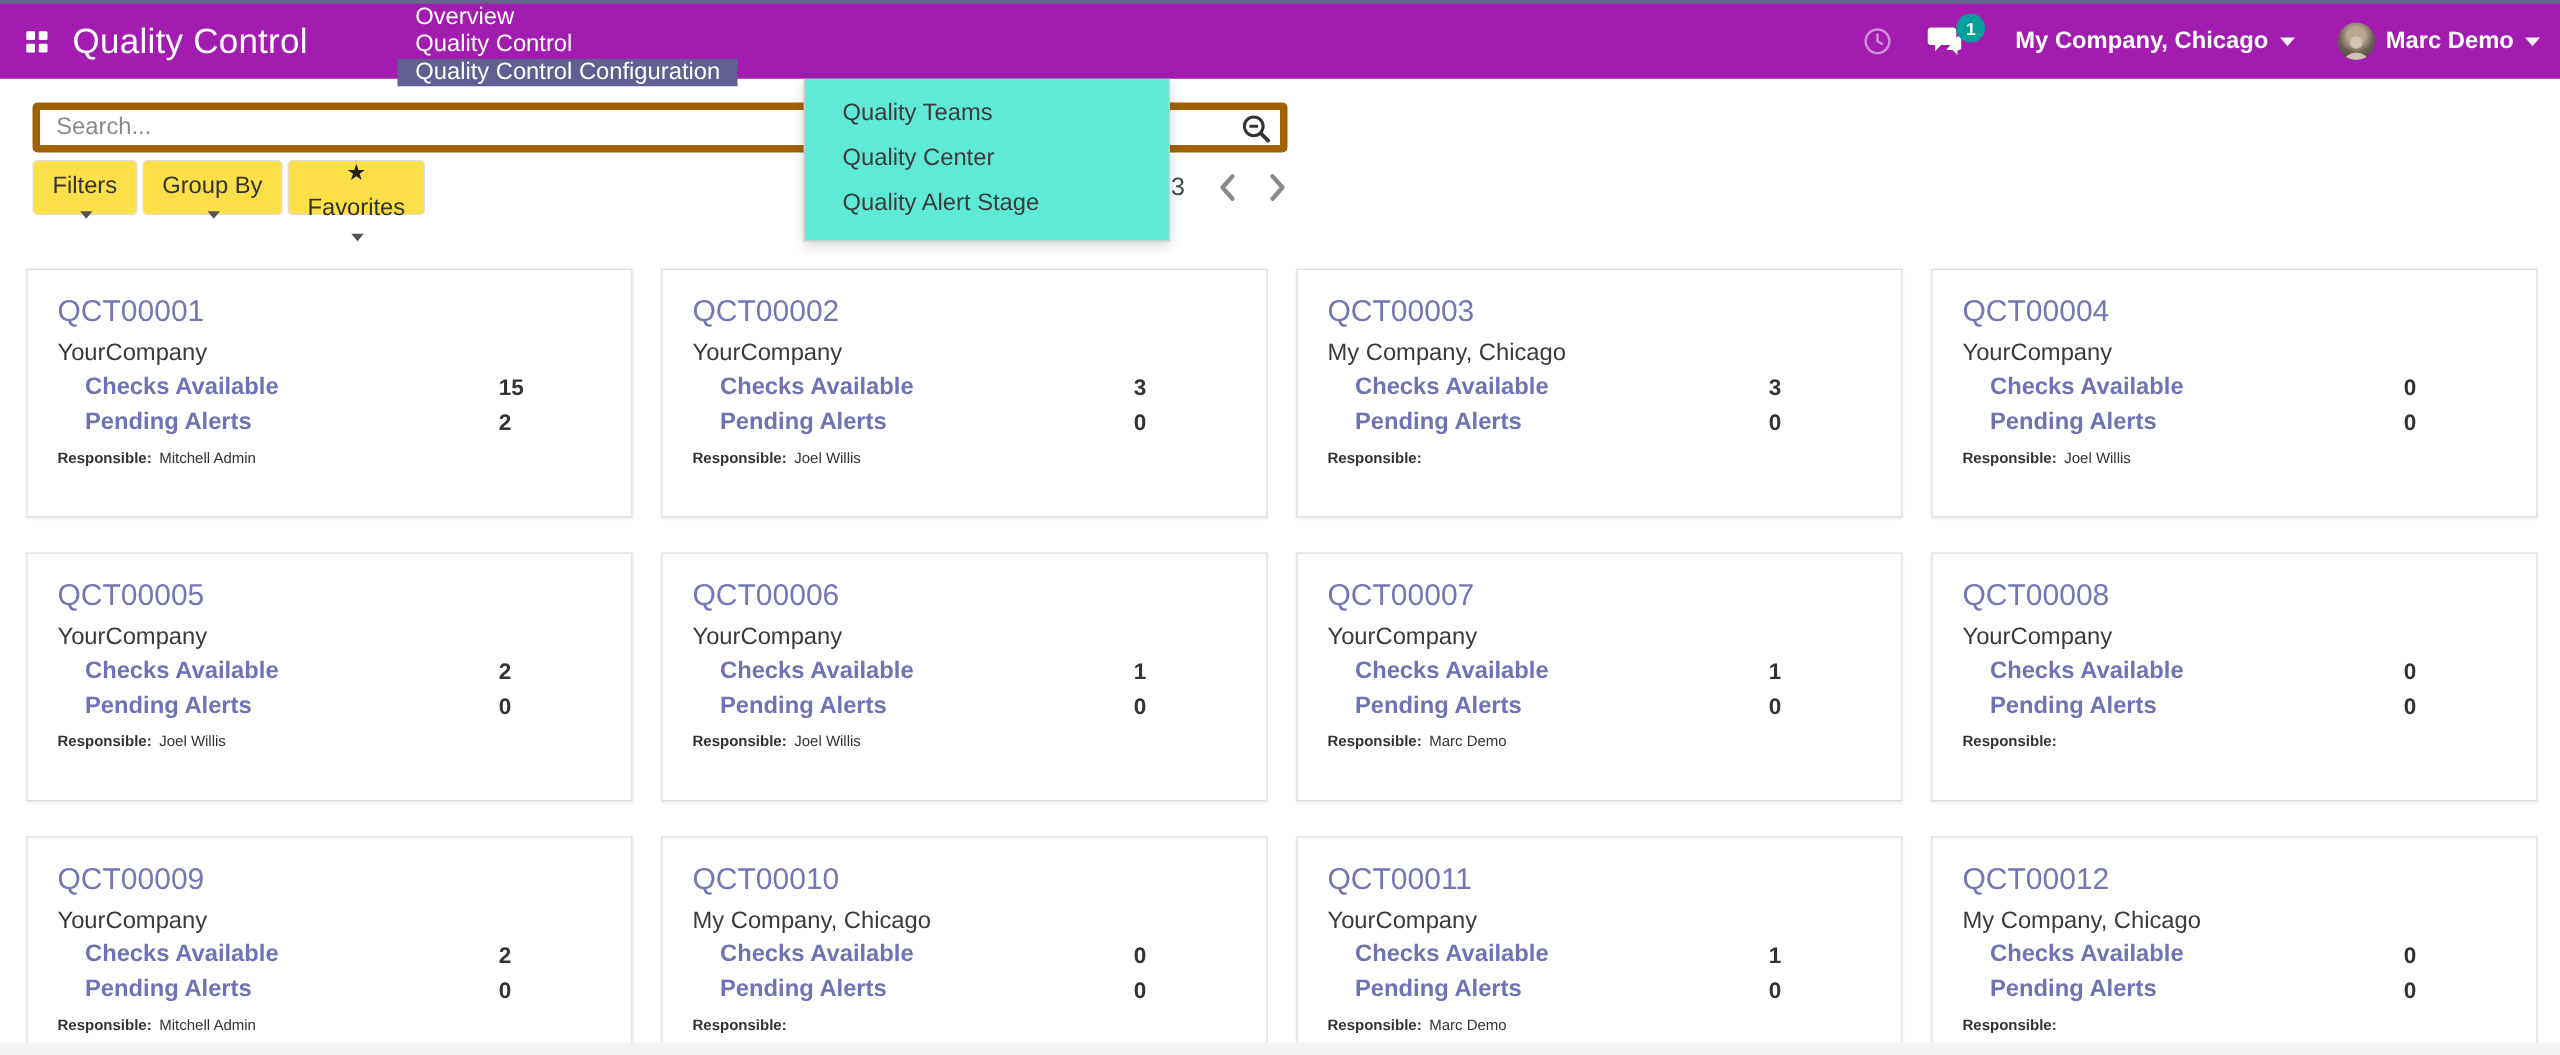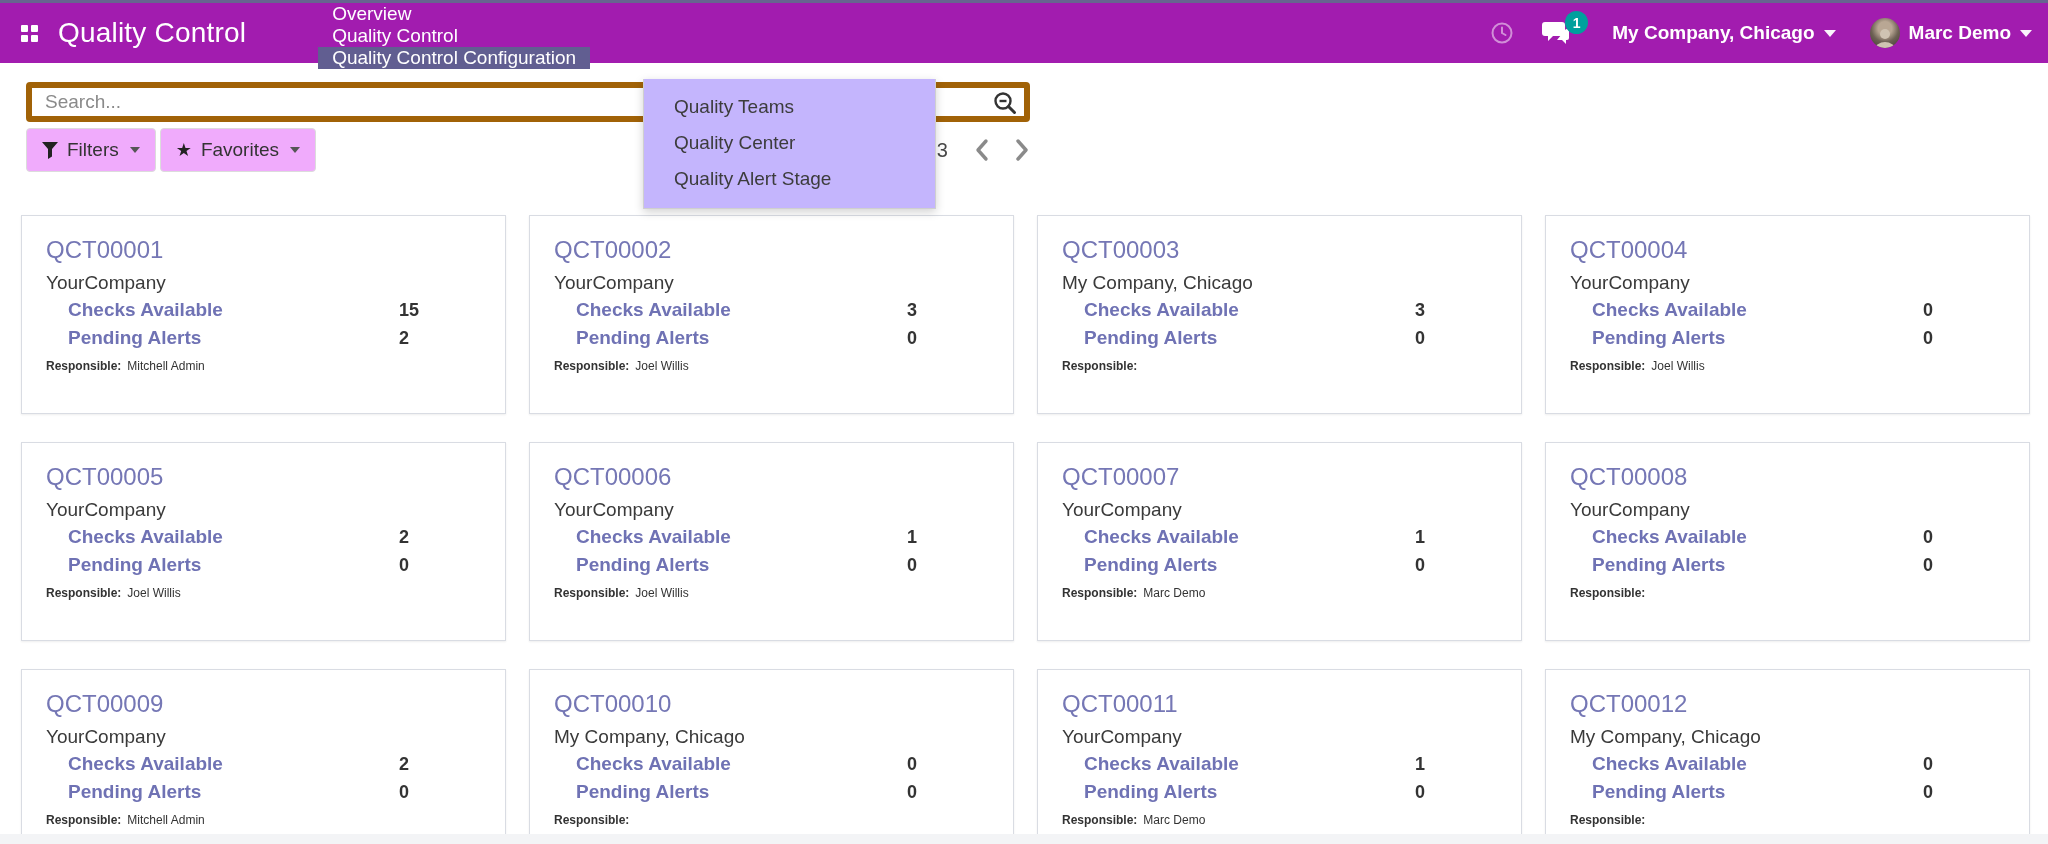--- a/index.html
+++ b/index.html
@@ -66,22 +66,22 @@
   }
   .avatar {
     width: 30px; height: 30px; border-radius: 50%;
     background: radial-gradient(circle at 50% 35%, #b9a794 0 28%, #6d6154 55%, #3b362f 100%);
     margin-right: 9px; flex: none; overflow: hidden; position: relative;
   }
   .avatar svg { position: absolute; bottom: -2px; left: 3px; }
 
   
   .dropdown {
-    position: absolute; left: 643px; top: 79px; width: 293px;
-    background: #c4b5fd; border: 1px solid #cfcfcf; border-top: none;
+    position: absolute; left: 643px; top: 63px; width: 293px;
+    background: #5eead4; border: 1px solid #cfcfcf; border-top: none;
     box-shadow: 0 3px 9px rgba(0,0,0,.18);
     padding: 10px 0 11px 0; z-index: 30;
   }
   .dropdown-item {
     height: 36px; line-height: 36px; padding-left: 30px;
     font-size: 19px; color: #3c3c3c; cursor: pointer; white-space: nowrap;
   }
 
   
   .control-panel {
@@ -98,23 +98,23 @@
   .search-input {
     width: 100%; height: 40px; border: 6px solid #a16207; border-radius: 4px;
     font-size: 19px; padding: 0 46px 0 13px; color: #333;
     font-family: "Liberation Sans", sans-serif; outline: none;
   }
   .search-input::placeholder { color: #8a8a8a; }
   .search-zoom { position: absolute; right: 12px; top: 8px; cursor: pointer; }
   .cp-row2 { display: flex; align-items: center; }
   .btn-group { display: flex; gap: 4px; }
   .cp-btn {
-    height: 44px; background: #f0abfc; border: 1px solid #dcdcdc; border-radius: 4px;
+    height: 44px; background: #fde047; border: 1px solid #dcdcdc; border-radius: 4px;
     display: flex; align-items: center; padding: 0 15px; gap: 9px;
-    font-size: 19px; font-weight: 500; color: #333; cursor: pointer; white-space: nowrap;
+    font-size: 19px; font-weight: 500; color: #333; cursor: pointer; white-space: nowrap; flex-direction: column;
   }
   .btn-caret {
     display: inline-block; width: 0; height: 0; margin-left: 2px;
     border-left: 5px solid transparent; border-right: 5px solid transparent;
     border-top: 6px solid #555;
   }
   .star-glyph { font-size: 18px; color: #222; line-height: 1; }
   .pager { margin-left: auto; display: flex; align-items: center; }
   .pager-value { font-size: 20px; color: #484848; margin-right: 26px; white-space: nowrap; }
   .pager-prev { margin-right: 24px; }
@@ -216,20 +216,29 @@
         </svg>
       </span>
     </div>
     <div class="cp-row2">
       <div class="btn-group">
         <div class="cp-btn">
           <svg width="16" height="17" viewBox="0 0 16 17">
             <path d="M0 0 h16 l-6 7 v7.5 l-4 2.5 v-10 z" fill="#222"></path>
           </svg>
           <span>Filters</span>
+          <span class="btn-caret"></span>
+        </div>
+        <div class="cp-btn">
+          <svg width="17" height="14" viewBox="0 0 17 14">
+            <rect x="0" y="0" width="17" height="2.6" fill="#222"></rect>
+            <rect x="0" y="5.6" width="17" height="2.6" fill="#222"></rect>
+            <rect x="0" y="11.2" width="17" height="2.6" fill="#222"></rect>
+          </svg>
+          <span>Group By</span>
           <span class="btn-caret"></span>
         </div>
         <div class="cp-btn">
           <span class="star-glyph">★</span>
           <span>Favorites</span>
           <span class="btn-caret"></span>
         </div>
       </div>
       <div class="pager">
         <span class="pager-value">1–23 / 23</span>

